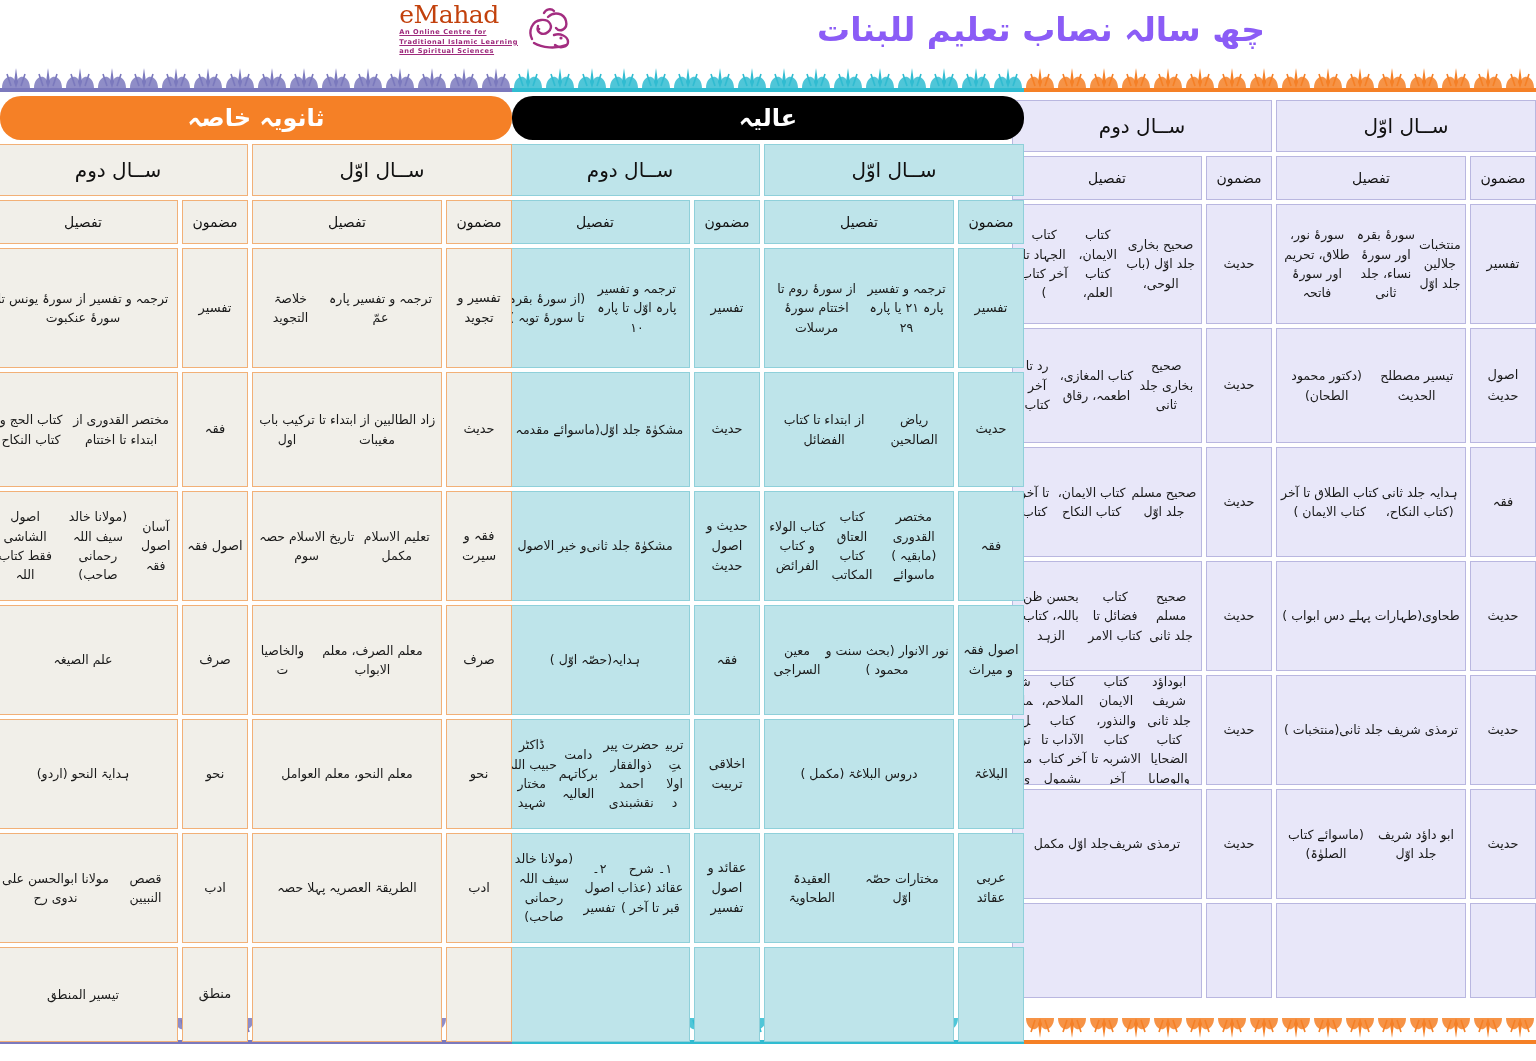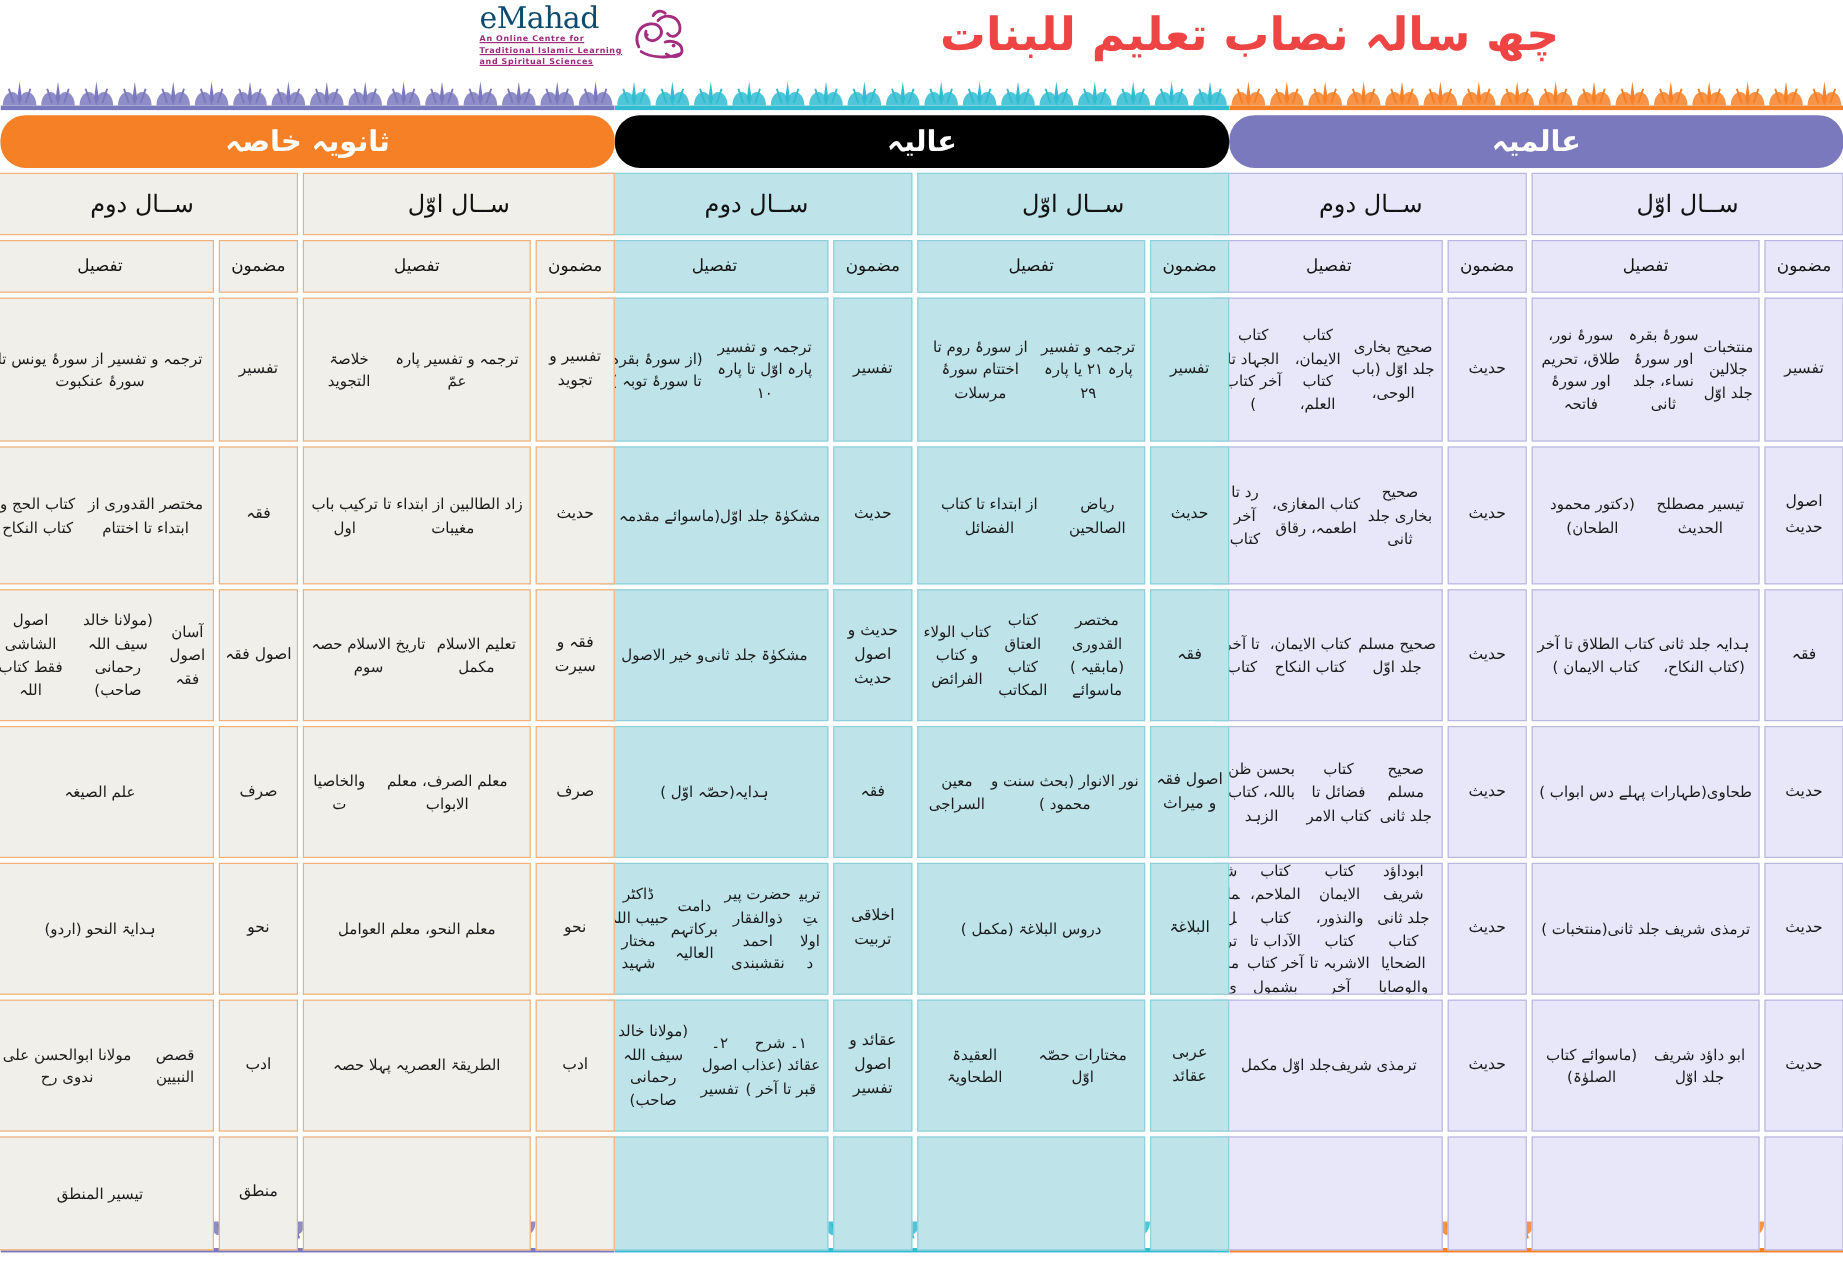--- a/index.html
+++ b/index.html
@@ -31,23 +31,23 @@
   }
 
   .title-wrap {
     flex: 0 0 auto;
     width: 960px;
     text-align: center;
     padding-right: 30px;
   }
   .main-title {
     font-family: "DejaVu Sans", "Liberation Sans", sans-serif;
-    font-size: 38px;
+    font-size: 33px;
     font-weight: bold;
-    color: #ef4444;
+    color: #8b5cf6;
     direction: rtl;
     letter-spacing: -1px;
     line-height: 1;
     white-space: nowrap;
   }
 
   .logo-wrap {
     flex: 0 0 auto;
     width: 200px;
     display: flex;
@@ -60,21 +60,21 @@
   .logo-mark {
     width: 52px; height: 48px;
     flex: 0 0 auto;
     position: relative;
   }
   .logo-mark svg { display: block; }
   .logo-text { display: flex; flex-direction: column; line-height: 1; }
   .logo-name {
     font-family: "DejaVu Serif", "Liberation Serif", serif;
     font-size: 25px;
-    color: #0c4a6e;
+    color: #c2410c;
     letter-spacing: -0.5px;
     font-weight: normal;
   }
   .logo-tag {
     font-family: "DejaVu Sans", "Liberation Sans", sans-serif;
     font-size: 6.6px;
     color: #9e2a7c;
     font-weight: bold;
     letter-spacing: 0.55px;
     line-height: 1.32;
@@ -652,21 +652,20 @@
             <path d="M496 6 L498 20 L496 26 L494 20 Z" fill="#7b79bd"></path>
             <path d="M487 12 L491 24" stroke="#7b79bd" stroke-width="1.6" fill="none"></path>
             <path d="M505 12 L501 24" stroke="#7b79bd" stroke-width="1.6" fill="none"></path>
           </g>
         </svg>
       </div>
     </div>
 
   <div class="table-area" id="table-area">
       <div class="section sec-alamiyah">
-        <div class="sec-banner ban-alamiyah">عالمیہ</div>
         <div class="grid" style="grid-template-rows: 52px 44px 120px 115px 110px 110px 110px 110px 95px;">
           <div class="yearhead">
             <span class="nowrap-line">ســال اوّل</span>
           </div>
           <div class="yearhead">
             <span class="nowrap-line">ســال دوم</span>
           </div>
           <div class="colhead">
             <span class="nowrap-line">مضمون</span>
           </div>

